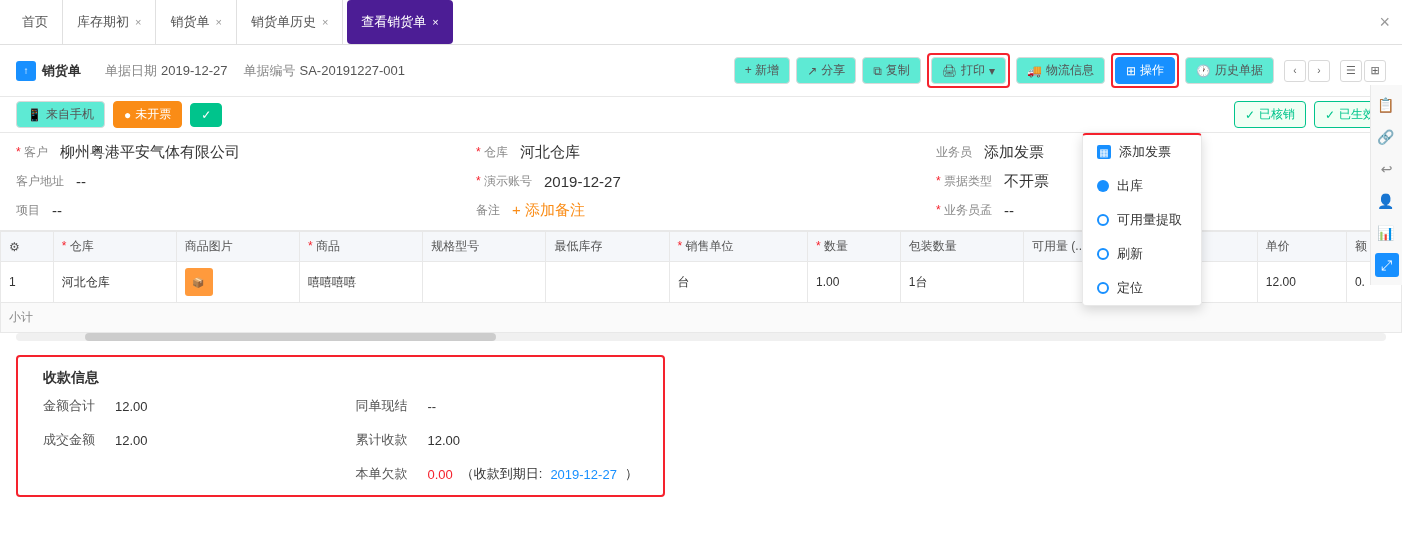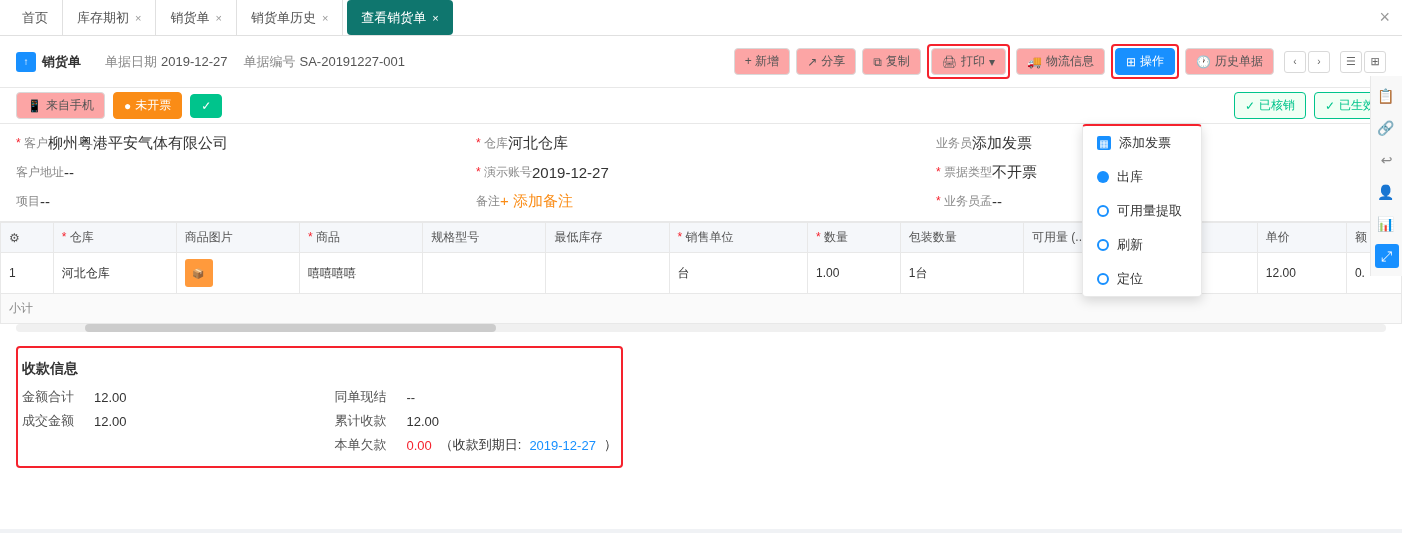--- a/index.html
+++ b/index.html
@@ -1,62 +1,62 @@
 <!DOCTYPE html>
 <html><head>
   <meta charset="utf-8">
   <style>
     * { box-sizing: border-box; margin: 0; padding: 0; }
     body { font-family: 'Microsoft YaHei', Arial, sans-serif; font-size: 13px; background: #f0f2f5; color: #333; width: 1402px; height: 533px; overflow: hidden; }
 
     
     .tab-bar {
       display: flex; align-items: center; background: #fff;
-      border-bottom: 1px solid #e0e0e0; height: 36px; padding: 0 8px;
+      border-bottom: 1px solid #e0e0e0; height: 45px; padding: 0 8px;
       position: relative;
     }
     .tab-item {
       display: flex; align-items: center; padding: 0 14px; height: 100%;
       font-size: 13px; cursor: pointer; color: #555; border-right: 1px solid #e0e0e0;
       white-space: nowrap;
     }
     .tab-item .close-icon { margin-left: 6px; font-size: 11px; color: #999; cursor: pointer; }
-    .tab-item.highlight { background: #0f766e; color: #fff; border-radius: 4px; margin: 0 4px; border: none; }
+    .tab-item.highlight { background: #4c1d95; color: #fff; border-radius: 4px; margin: 0 4px; border: none; }
     .tab-item.highlight .close-icon { color: #fff; }
     .tab-bar-close { position: absolute; right: 12px; font-size: 18px; color: #999; cursor: pointer; }
 
     
     .main-content { background: #fff; padding: 0; height: calc(533px - 40px); overflow: hidden; position: relative; }
 
     
     .doc-header {
       display: flex; align-items: center; padding: 8px 16px;
       border-bottom: 1px solid #e8e8e8; background: #fff;
     }
     .doc-title { display: flex; align-items: center; font-weight: bold; color: #333; margin-right: 24px; }
     .doc-title .icon { width: 20px; height: 20px; background: #1890ff; border-radius: 3px; display: flex; align-items: center; justify-content: center; color: #fff; font-size: 10px; margin-right: 6px; }
     .doc-meta { display: flex; align-items: center; gap: 16px; flex: 1; font-size: 13px; color: #555; }
     .doc-meta span { display: flex; align-items: center; gap: 4px; }
     .doc-meta .label { color: #888; }
     .action-btn {
       display: flex; align-items: center; gap: 4px; padding: 4px 10px;
-      border: 1px solid #d9d9d9; border-radius: 4px; background: #fca5a5;
+      border: 1px solid #d9d9d9; border-radius: 4px; background: #5eead4;
       cursor: pointer; font-size: 12px; color: #555; white-space: nowrap;
     }
     .action-btn.active-tab { background: #1890ff; color: #fff; border-color: #1890ff; }
 
     
     .second-action-bar {
       display: flex; align-items: center; justify-content: flex-end;
       padding: 4px 16px; border-bottom: 1px solid #e8e8e8; gap: 8px;
     }
 
     
     .form-section { padding: 10px 16px; display: grid; grid-template-columns: 1fr 1fr 1fr; gap: 10px; border-bottom: 1px solid #e8e8e8; }
-    .form-row { display: flex; align-items: center; gap: 0; }
+    .form-row { display: flex; align-items: center; gap: 12px; }
     .form-label { color: #888; font-size: 12px; white-space: nowrap; }
     .form-label.required::before { content: '* '; color: #f5222d; }
     .form-value { font-size: 15px; color: #333; }
 
     
     .table-section { overflow-x: auto; }
     .data-table { width: 100%; border-collapse: collapse; font-size: 12px; }
     .data-table th {
       background: #f5f7fa; padding: 6px 8px; border: 1px solid #e8e8e8;
       text-align: left; color: #555; white-space: nowrap; font-weight: normal;
@@ -69,25 +69,25 @@
 
     
     .product-thumb {
       width: 28px; height: 28px; background: #ff9a3c;
       display: flex; align-items: center; justify-content: center;
       border-radius: 3px; color: #fff; font-size: 10px;
     }
 
     
     .payment-box {
-      border: 2px solid #f5222d; border-radius: 4px; padding: 12px 4px;
+      border: 2px solid #f5222d; border-radius: 4px; padding: 12px 25px;
       margin: 10px 16px; display: inline-block; min-width: 520px;
     }
     .payment-title { font-weight: bold; font-size: 14px; margin-bottom: 10px; }
-    .payment-grid { display: grid; grid-template-columns: 1fr 1fr; gap: 6px 30px; }
+    .payment-grid { display: grid; grid-template-columns: 1fr 1fr; gap: 16px 30px; }
     .payment-row { display: flex; align-items: center; gap: 8px; font-size: 13px; }
     .payment-label { color: #555; min-width: 64px; }
     .payment-value { color: #333; }
     .payment-value.red { color: #f5222d; }
     .payment-value.date { color: #1890ff; }
 
     
     .dropdown-menu {
       position: absolute; top: 88px; right: 200px;
       background: #fff; border: 1px solid #e8e8e8;

